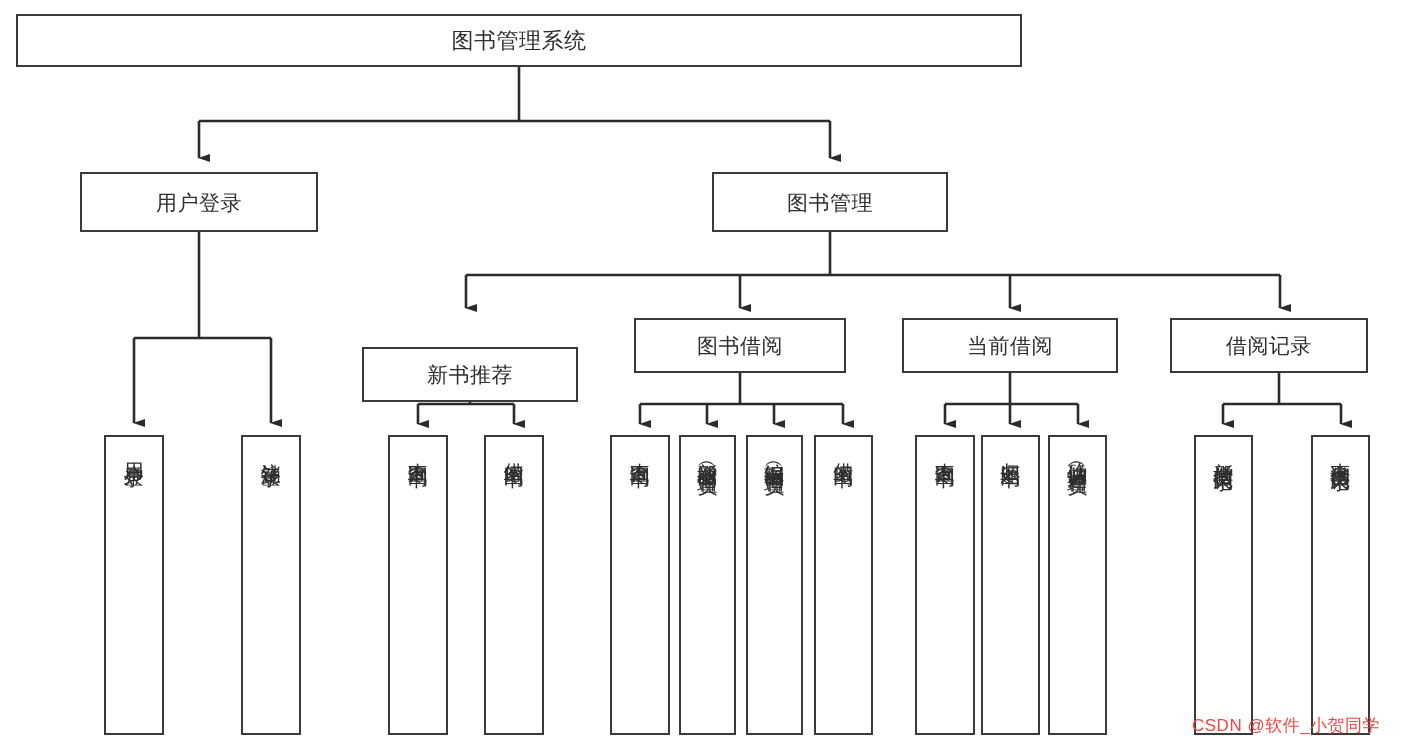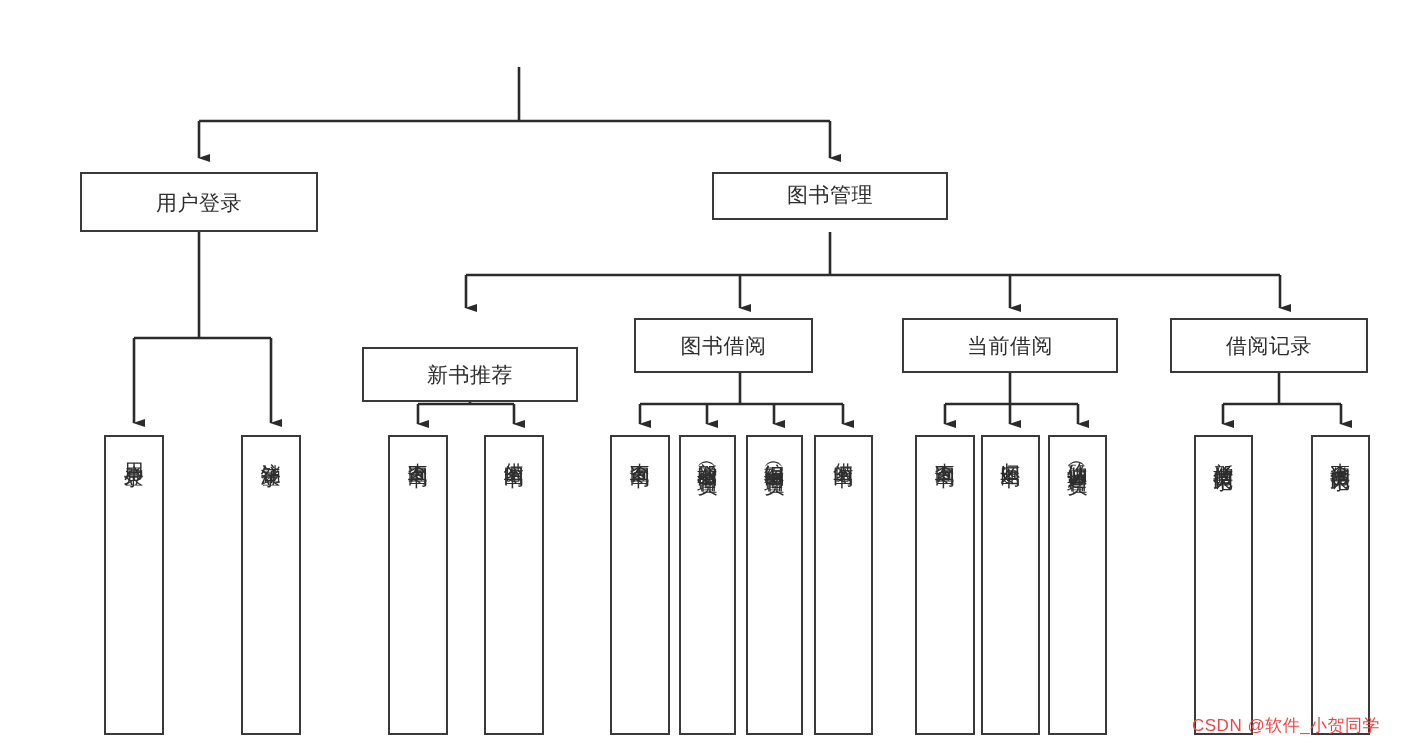--- a/index.html
+++ b/index.html
@@ -119,32 +119,35 @@
       <path d="M1010,404 L1010,424" marker-end="url(#arrow)"></path>
       <path d="M1078,404 L1078,424" marker-end="url(#arrow)"></path>
 
       <path d="M1279,373 L1279,404"></path>
       <path d="M1223,404 L1341,404"></path>
       <path d="M1223,404 L1223,424" marker-end="url(#arrow)"></path>
       <path d="M1341,404 L1341,424" marker-end="url(#arrow)"></path>
     </g>
   </svg>
 
+  <div class="node h root" style="left:16px;top:14px;width:1006px;height:53px;">
+    <span class="label">图书管理系统</span>
+  </div>
 
   <div class="node h" style="left:80px;top:172px;width:238px;height:60px;">
     <span class="label">用户登录</span>
   </div>
-  <div class="node h" style="left:712px;top:172px;width:236px;height:48px;font-family:Liberation Mono, monospace;">
+  <div class="node h" style="left:712px;top:172px;width:236px;height:60px;">
     <span class="label">图书管理</span>
   </div>
 
   <div class="node h" style="left:362px;top:318px;width:216px;height:55px;margin-top:29px;">
     <span class="label">新书推荐</span>
   </div>
-  <div class="node h" style="left:634px;top:318px;width:179px;height:55px;">
+  <div class="node h" style="left:634px;top:318px;width:212px;height:55px;">
     <span class="label">图书借阅</span>
   </div>
   <div class="node h" style="left:902px;top:318px;width:216px;height:55px;">
     <span class="label">当前借阅</span>
   </div>
   <div class="node h" style="left:1170px;top:318px;width:198px;height:55px;">
     <span class="label">借阅记录</span>
   </div>
 
   <div class="node v" style="left:104px;top:435px;width:60px;height:300px;">

